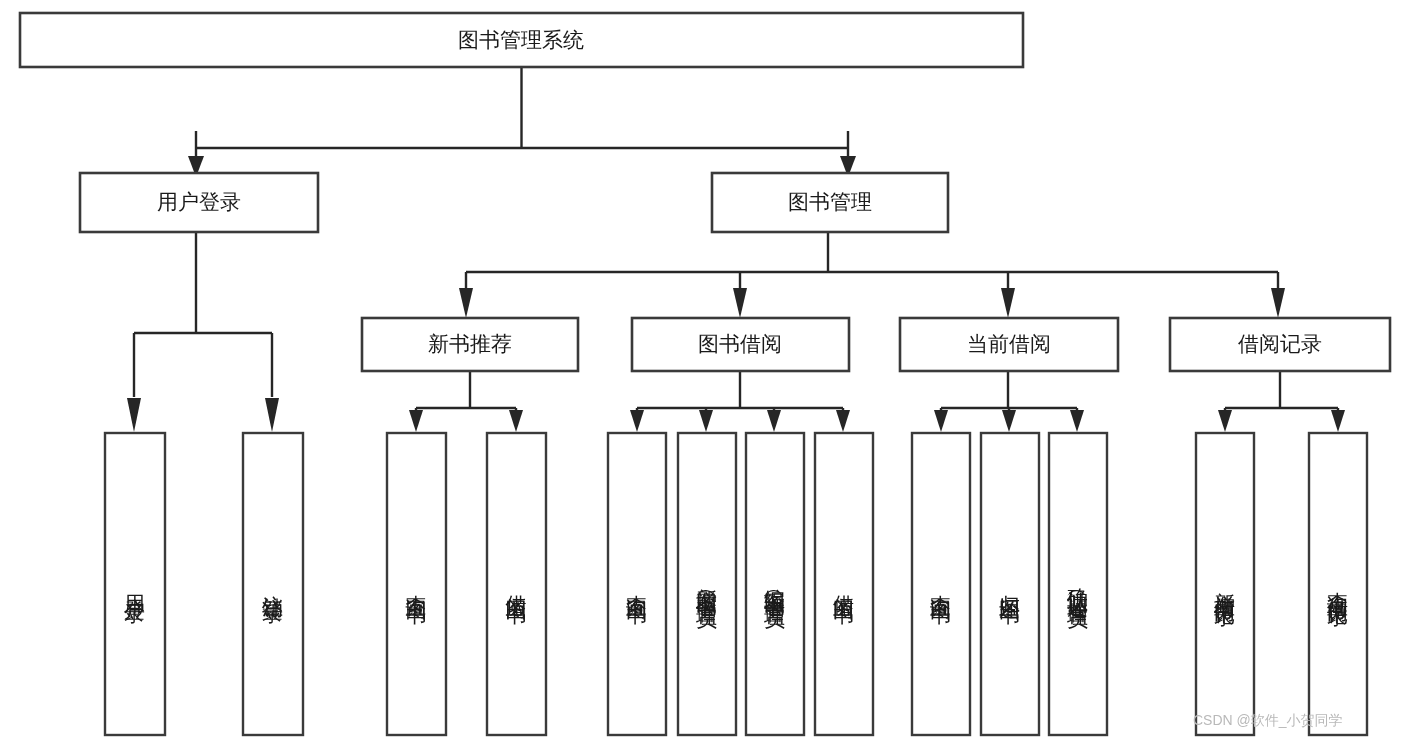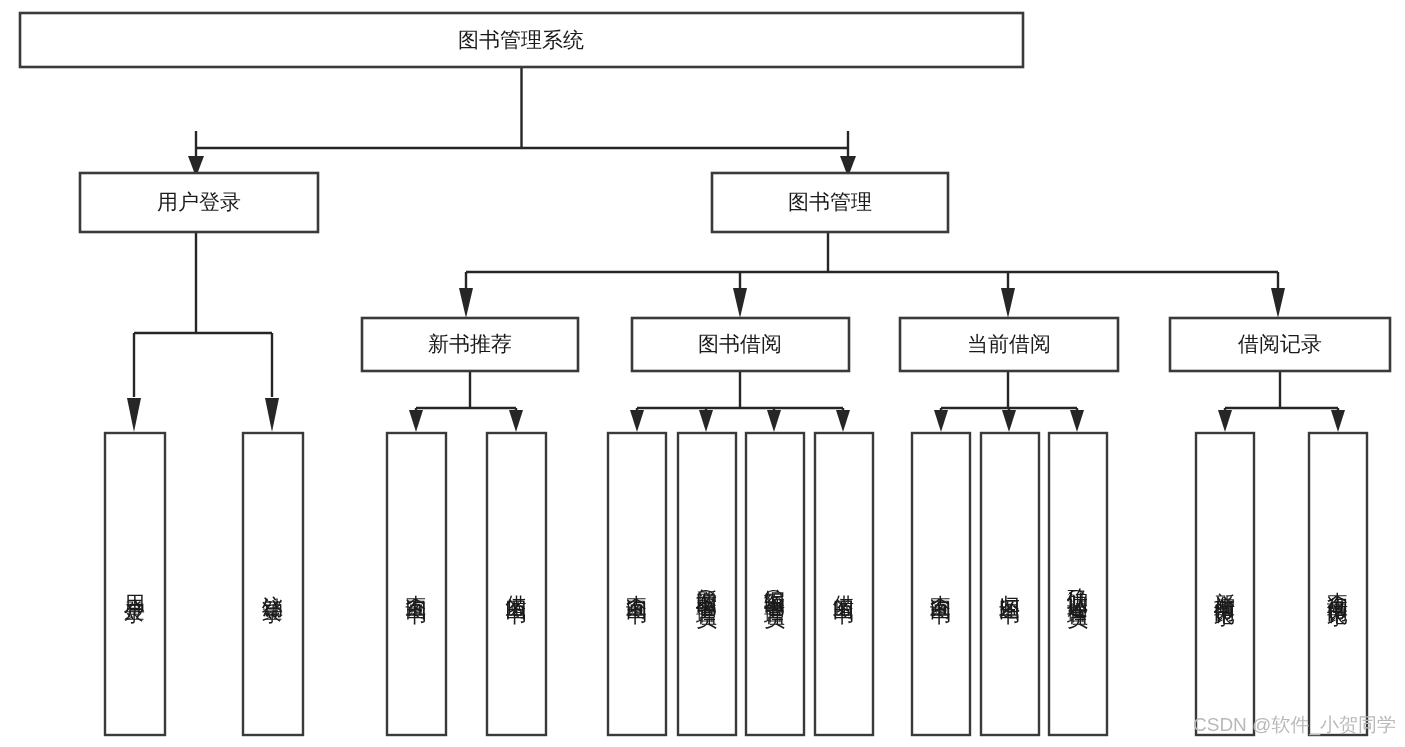--- a/index.html
+++ b/index.html
@@ -66,21 +66,21 @@
     display: flex;
     align-items: center;
     justify-content: center;
     text-align: center;
     white-space: nowrap;
     pointer-events: none;
   }
   .watermark {
     position: absolute;
     font-family: "Liberation Sans", "DejaVu Sans", sans-serif;
-    font-size: 19px;
+    font-size: 14px;
     color: #b9b9b9;
     white-space: nowrap;
     left: 1193px;
     top: 712px;
   }
 </style>
 </head>
 <body>
 
 <div id="diagram-root">

